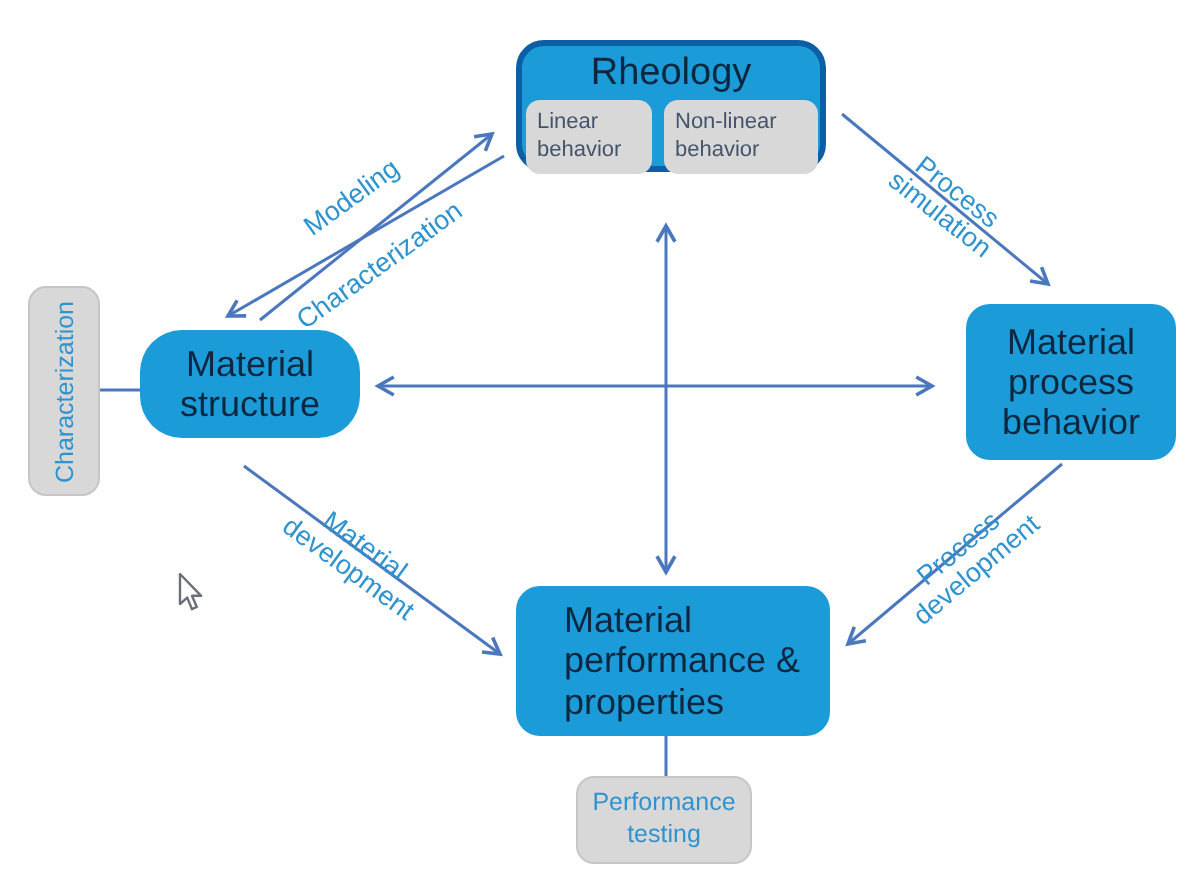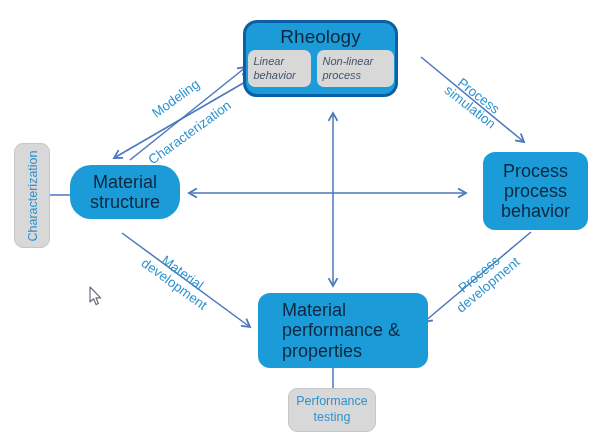--- a/index.html
+++ b/index.html
@@ -15,33 +15,33 @@
   }
   html,body{margin:0;padding:0;background:#ffffff;}
   body{font-family:"Liberation Sans", sans-serif;}
   .canvas{position:relative;width:600px;height:446px;background:#ffffff;overflow:hidden;}
   .overlay{position:absolute;left:0;top:0;width:600px;height:446px;z-index:1;pointer-events:none;}
   .overlay line{stroke:var(--arrow);stroke-width:1.5;}
 
   .node{position:absolute;z-index:2;background:var(--box-fill);color:var(--box-text);
         box-sizing:border-box;display:flex;align-items:center;justify-content:center;
         text-align:center;line-height:1.12;}
-  .node-rheology{left:243px;top:20px;width:155px;height:77px;border-radius:14px;
+  .node-rheology{left:258px;top:20px;width:155px;height:66px;border-radius:14px;
         border:3px solid var(--box-border);flex-direction:column;justify-content:flex-start;}
   .rheo-title{font-size:19px;margin-top:3px;color:var(--box-text);}
   .chip-row{display:flex;gap:6px;margin-top:3px;}
   .chip{background:var(--gray-fill);border-radius:7px;color:var(--chip-text);
-        font-style:italic;font-size:11px;line-height:1.25;text-align:left;
+        font-size:11px;line-height:1.25;text-align:left;
         padding:4px 6px;box-sizing:border-box;display:flex;align-items:center;}
   .chip-linear{width:63px;height:37px;}
   .chip-nonlinear{width:77px;height:37px;}
 
   .node-structure{left:70px;top:165px;width:110px;height:54px;border-radius:21px;font-size:18px;padding:0 6px;}
   .node-process{left:483px;top:152px;width:105px;height:78px;border-radius:12px;font-size:18px;padding:0 4px;}
-  .node-performance{left:258px;top:293px;width:170px;height:75px;border-radius:12px;
+  .node-performance{left:258px;top:293px;width:157px;height:75px;border-radius:12px;
         font-size:18px;justify-content:flex-start;text-align:left;padding-left:24px;padding-right:6px;}
 
   .tag{position:absolute;z-index:2;background:var(--gray-fill);border:1px solid var(--gray-border);
        color:var(--tag-text);display:flex;align-items:center;justify-content:center;
        box-sizing:border-box;text-align:center;}
   .tag-characterization{left:14px;top:143px;width:36px;height:105px;border-radius:9px;}
   .tag-characterization .vtext{transform:rotate(-90deg);white-space:nowrap;font-size:12.5px;}
   .tag-testing{left:288px;top:388px;width:88px;height:44px;border-radius:9px;
        font-size:12.5px;line-height:1.25;padding:12px 6px;}
 
@@ -74,27 +74,27 @@
     <line x1="333" y1="113" x2="333" y2="286" marker-start="url(#arrowhead)" marker-end="url(#arrowhead)"></line>
     <line x1="189" y1="193" x2="466" y2="193" marker-start="url(#arrowhead)" marker-end="url(#arrowhead)"></line>
     <line x1="50" y1="195" x2="73" y2="195"></line>
     <line x1="333" y1="368" x2="333" y2="389"></line>
   </svg>
 
   <div class="node node-rheology">
     <div class="rheo-title">Rheology</div>
     <div class="chip-row">
       <div class="chip chip-linear">Linear behavior</div>
-      <div class="chip chip-nonlinear">Non-linear process</div>
+      <div class="chip chip-nonlinear">Non-linear behavior</div>
     </div>
   </div>
 
   <div class="node node-structure">Material structure</div>
 
-  <div class="node node-process">Process process behavior</div>
+  <div class="node node-process">Material process behavior</div>
 
   <div class="node node-performance">Material performance &amp; properties</div>
 
   <div class="tag tag-characterization">
     <span class="vtext">Characterization</span>
   </div>
 
   <div class="tag tag-testing">Performance testing</div>
 
   <div class="edge-label el-modeling">Modeling</div>

